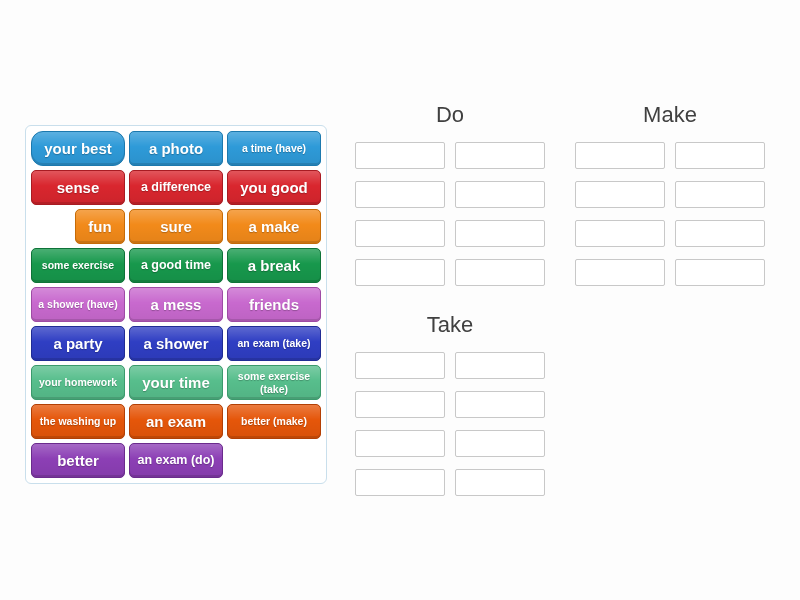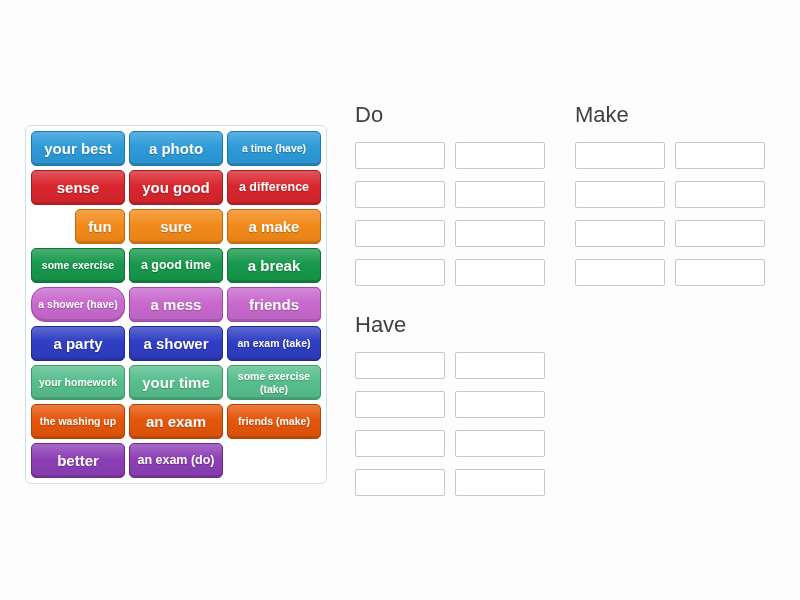--- a/index.html
+++ b/index.html
@@ -62,21 +62,21 @@
     display: grid;
     grid-template-columns: 190px 190px;
     column-gap: 30px;
     row-gap: 24px;
   }
   .group-title {
     margin: 0 0 12px 0;
     font-size: 22px;
     font-weight: 400;
     color: #404040;
-    text-align: left;
+    text-align: center;
     line-height: 30px;
   }
   .slot-grid {
     display: grid;
     grid-template-columns: repeat(2, 90px);
     column-gap: 10px;
     row-gap: 12px;
   }
   .slot {
     width: 90px;
@@ -86,44 +86,44 @@
     border: 1px solid #c8c8c8;
     border-radius: 2px;
   }
 </style>
 </head>
 <body>
 
 <div class="stage">
 
   <div class="word-bank">
-      <div class="tile md" style="background-color: rgb(46, 154, 216); border-color: rgb(28, 121, 174);">your best</div>
+      <div class="tile md" style="background-color: rgb(46, 154, 216); border-color: rgb(28, 121, 174); border-radius: 12px;">your best</div>
       <div class="tile md" style="background-color: rgb(46, 154, 216); border-color: rgb(28, 121, 174);">a photo</div>
       <div class="tile xs" style="background-color: rgb(46, 154, 216); border-color: rgb(28, 121, 174);">a time (have)</div>
       <div class="tile md" style="background-color: rgb(217, 38, 46); border-color: rgb(168, 27, 34);">sense</div>
+      <div class="tile s" style="background-color: rgb(217, 38, 46); border-color: rgb(168, 27, 34);">a difference</div>
       <div class="tile md" style="background-color: rgb(217, 38, 46); border-color: rgb(168, 27, 34);">you good</div>
-      <div class="tile s" style="background-color: rgb(217, 38, 46); border-color: rgb(168, 27, 34);">a difference</div>
       <div class="tile md" style="background-color: rgb(242, 138, 26); border-color: rgb(198, 107, 7); margin-left: 44px;">fun</div>
       <div class="tile md" style="background-color: rgb(242, 138, 26); border-color: rgb(198, 107, 7);">sure</div>
       <div class="tile md" style="background-color: rgb(242, 138, 26); border-color: rgb(198, 107, 7);">a make</div>
       <div class="tile xs" style="background-color: rgb(23, 152, 76); border-color: rgb(14, 115, 56);">some exercise</div>
       <div class="tile s" style="background-color: rgb(23, 152, 76); border-color: rgb(14, 115, 56);">a good time</div>
       <div class="tile md" style="background-color: rgb(23, 152, 76); border-color: rgb(14, 115, 56);">a break</div>
-      <div class="tile xs" style="background-color: rgb(200, 105, 206); border-color: rgb(158, 75, 165); border-radius: 14px;">a shower (have)</div>
+      <div class="tile xs" style="background-color: rgb(200, 105, 206); border-color: rgb(158, 75, 165);">a shower (have)</div>
       <div class="tile md" style="background-color: rgb(200, 105, 206); border-color: rgb(158, 75, 165);">a mess</div>
       <div class="tile md" style="background-color: rgb(200, 105, 206); border-color: rgb(158, 75, 165);">friends</div>
       <div class="tile md" style="background-color: rgb(47, 62, 195); border-color: rgb(32, 44, 148);">a party</div>
       <div class="tile md" style="background-color: rgb(47, 62, 195); border-color: rgb(32, 44, 148);">a shower</div>
       <div class="tile xs" style="background-color: rgb(47, 62, 195); border-color: rgb(32, 44, 148);">an exam (take)</div>
       <div class="tile xs" style="background-color: rgb(87, 190, 140); border-color: rgb(59, 154, 108);">your homework</div>
       <div class="tile md" style="background-color: rgb(87, 190, 140); border-color: rgb(59, 154, 108);">your time</div>
       <div class="tile xs" style="background-color: rgb(87, 190, 140); border-color: rgb(59, 154, 108);">some exercise (take)</div>
       <div class="tile xs" style="background-color: rgb(229, 86, 10); border-color: rgb(178, 63, 4);">the washing up</div>
       <div class="tile md" style="background-color: rgb(229, 86, 10); border-color: rgb(178, 63, 4);">an exam</div>
-      <div class="tile xs" style="background-color: rgb(229, 86, 10); border-color: rgb(178, 63, 4);">friends (make)</div>
+      <div class="tile xs" style="background-color: rgb(229, 86, 10); border-color: rgb(178, 63, 4);">better (make)</div>
       <div class="tile md" style="background-color: rgb(140, 63, 181); border-color: rgb(107, 43, 141);">better</div>
       <div class="tile s" style="background-color: rgb(140, 63, 181); border-color: rgb(107, 43, 141);">an exam (do)</div>
     </div>
 
   <div class="groups">
 
     <div class="group">
       <h2 class="group-title">Do</h2>
       <div class="slot-grid">
           <div class="slot"></div>
@@ -145,21 +145,21 @@
           <div class="slot"></div>
           <div class="slot"></div>
           <div class="slot"></div>
           <div class="slot"></div>
           <div class="slot"></div>
           <div class="slot"></div>
         </div>
     </div>
 
     <div class="group">
-      <h2 class="group-title">Have</h2>
+      <h2 class="group-title">Take</h2>
       <div class="slot-grid">
           <div class="slot"></div>
           <div class="slot"></div>
           <div class="slot"></div>
           <div class="slot"></div>
           <div class="slot"></div>
           <div class="slot"></div>
           <div class="slot"></div>
           <div class="slot"></div>
         </div>

